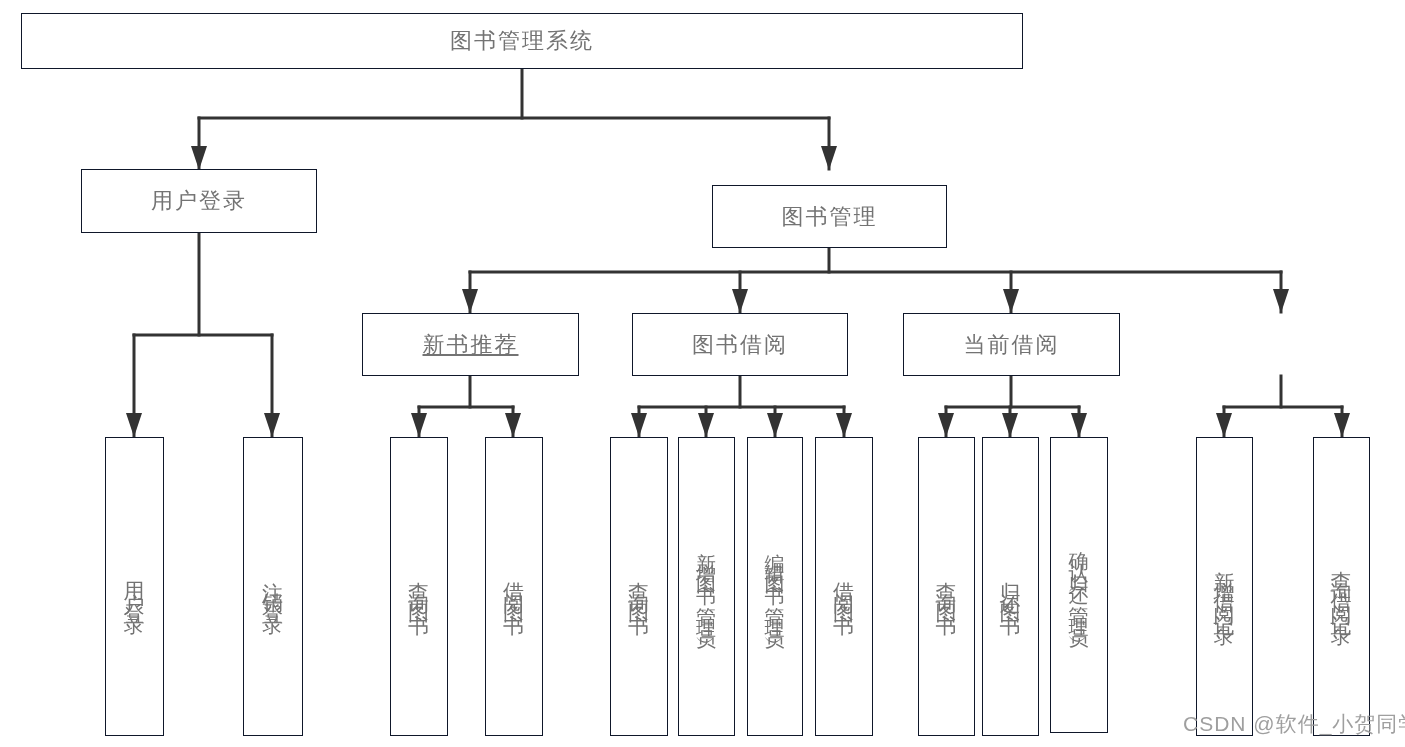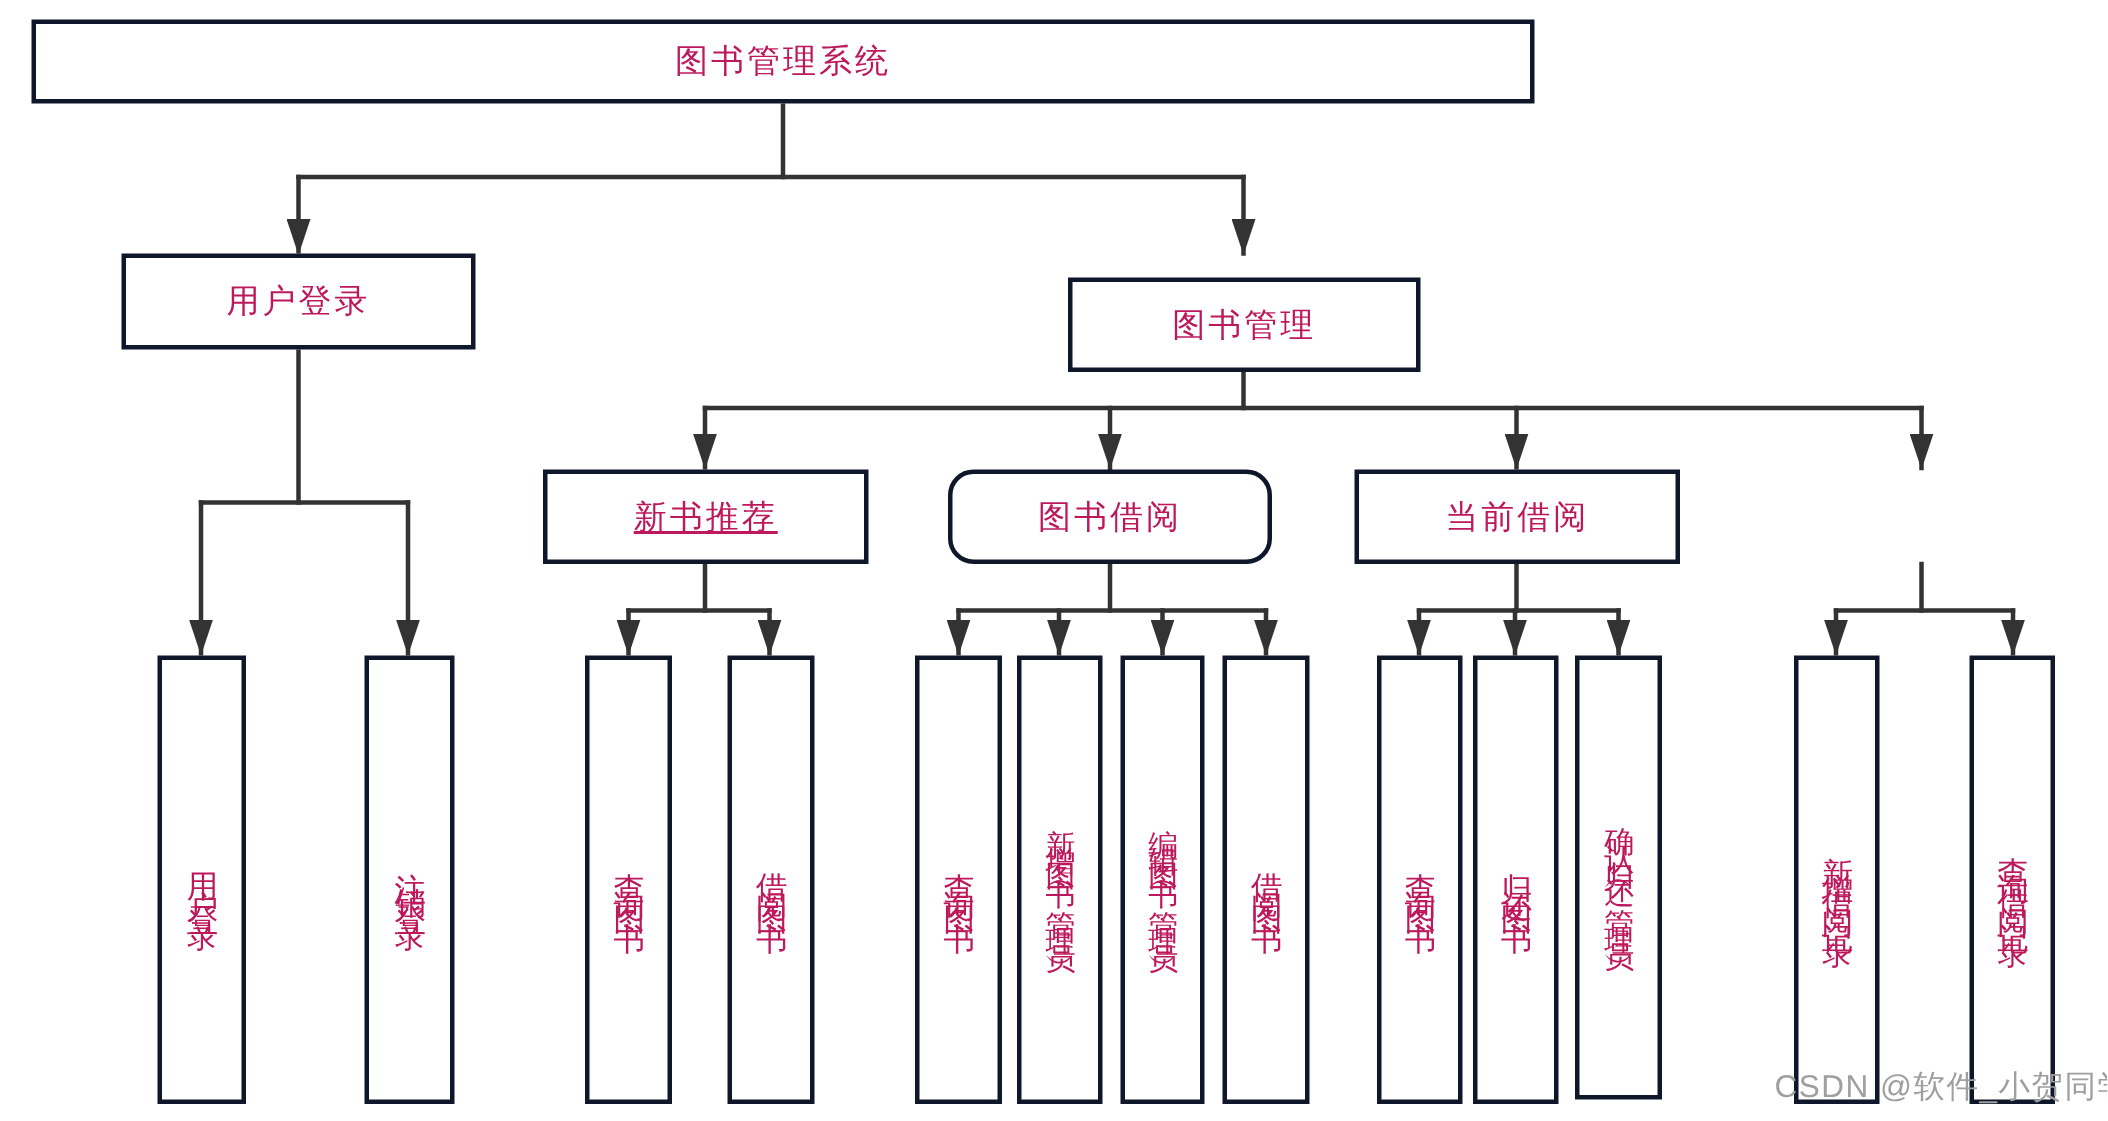--- a/index.html
+++ b/index.html
@@ -4,21 +4,21 @@
 <style>
   html, body { margin:0; padding:0; background:#ffffff; }
   .stage {
     position:relative; width:1405px; height:747px; background:#ffffff;
     font-family:"Liberation Sans","DejaVu Sans",sans-serif; overflow:hidden;
   }
   .wires { position:absolute; left:0; top:0; z-index:1; }
   .wires path { stroke:#333333; stroke-width:3; fill:none; stroke-linecap:square; }
   .node {
     position:absolute; box-sizing:border-box; z-index:2;
-    border:3px solid #0f172a; background:#ffffff; color:#be185d;
+    border:1px solid #0f172a; background:#ffffff; color:#737373;
     display:flex; align-items:center; justify-content:center;
     text-align:center;
   }
   .hbox { font-size:22px; letter-spacing:2px; }
   .leaf {
     writing-mode:vertical-lr; text-orientation:mixed;
     font-size:21px; letter-spacing:11px; line-height:1;
   }
   .leaf.long { font-size:20px; letter-spacing:11px; }
   .watermark {
@@ -78,21 +78,21 @@
     <path d="M1224,407 V436" marker-end="url(#ar)"></path>
     <path d="M1342,407 V436" marker-end="url(#ar)"></path>
   </svg>
 
   <div class="node hbox" style="left:21px; top:13px; width:1002px; height:56px;">图书管理系统</div>
 
   <div class="node hbox" style="left:81px; top:169px; width:236px; height:64px;">用户登录</div>
   <div class="node hbox" style="left:712px; top:185px; width:235px; height:63px;">图书管理</div>
 
   <div class="node hbox" style="left:362px; top:313px; width:217px; height:63px;text-decoration:underline;">新书推荐</div>
-  <div class="node hbox" style="left:632px; top:313px; width:216px; height:63px;border-radius:17px;">图书借阅</div>
+  <div class="node hbox" style="left:632px; top:313px; width:216px; height:63px;">图书借阅</div>
   <div class="node hbox" style="left:903px; top:313px; width:217px; height:63px;">当前借阅</div>
 
   <div class="node leaf" style="left:105px; top:437px; width:59px; height:299px;">用户登录</div>
   <div class="node leaf" style="left:243px; top:437px; width:60px; height:299px;">注销登录</div>
 
   <div class="node leaf" style="left:390px; top:437px; width:58px; height:299px;">查询图书</div>
   <div class="node leaf" style="left:485px; top:437px; width:58px; height:299px;">借阅图书</div>
 
   <div class="node leaf" style="left:610px; top:437px; width:58px; height:299px;">查询图书</div>
   <div class="node leaf long" style="left:678px; top:437px; width:57px; height:299px;">新增图书（管理员）</div>

